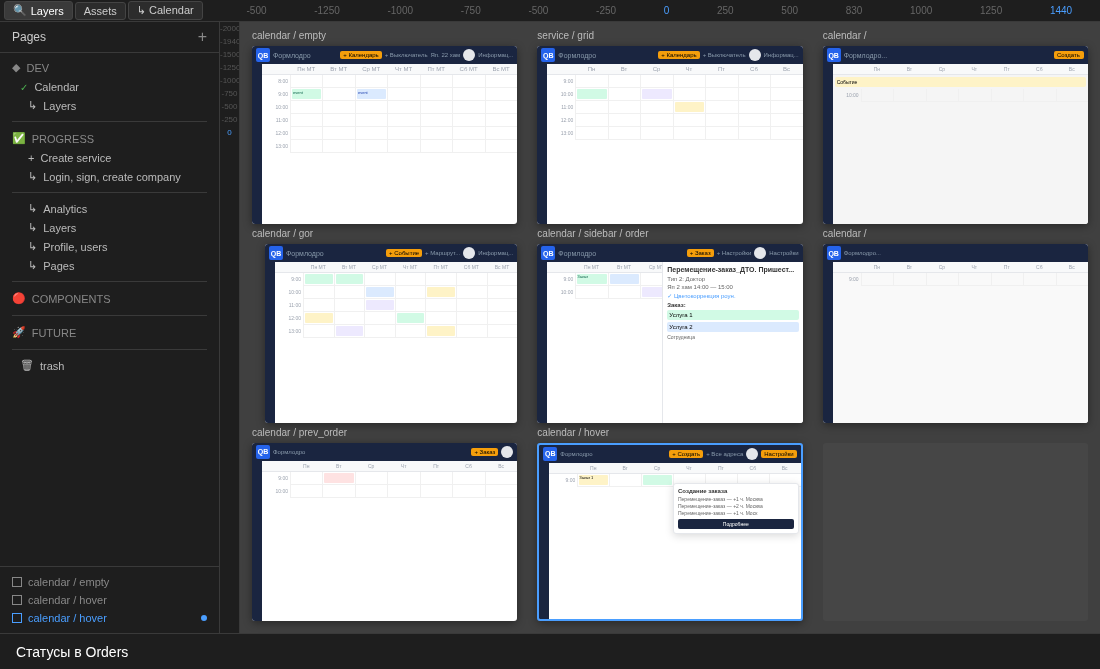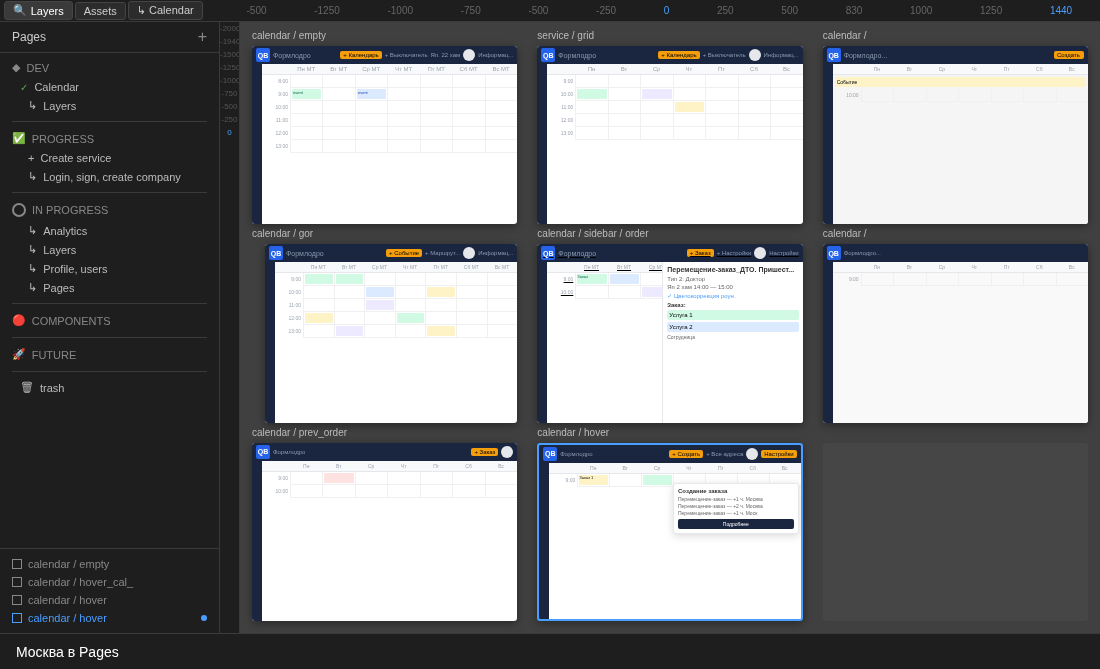--- a/index.html
+++ b/index.html
@@ -275,24 +275,20 @@
         <span>Create service</span>
       </div>
 
       <div class="sidebar-item indent">
         <span>↳</span>
         <span>Login, sign, create company</span>
       </div>
 
       <div class="separator"></div>
 
-      <div class="status-in-progress">
-        <span class="icon"></span>
-        <span>IN PROGRESS</span>
-      </div>
 
       <div class="sidebar-item indent">
         <span>↳</span>
         <span>Analytics</span>
       </div>
       <div class="sidebar-item indent">
         <span>↳</span>
         <span>Layers</span>
       </div>
       <div class="sidebar-item indent">
@@ -323,24 +319,20 @@
       <div class="sidebar-item">
         <span>🗑</span>
         <span>trash</span>
       </div>
     </div>
 
     <div class="sidebar-bottom">
       <div class="sidebar-frame-item">
         <span class="frame-icon"></span>
         <span>calendar / empty</span>
-      </div>
-      <div class="sidebar-frame-item">
-        <span class="frame-icon"></span>
-        <span>calendar / hover_cal_</span>
       </div>
       <div class="sidebar-frame-item">
         <span class="frame-icon"></span>
         <span>calendar / hover</span>
       </div>
       <div class="sidebar-frame-item highlighted">
         <span class="frame-icon"></span>
         <span>calendar / hover</span>
         <span style="margin-left:auto;width:6px;height:6px;background:#4a9eff;border-radius:50%"></span>
       </div>
@@ -678,21 +670,21 @@
                     <div style="position:absolute;inset:1px;background:#fef3c7;border-radius:1px;"></div>
                   </div>
                   <div style="border-left:1px solid #f0f0f0;border-bottom:1px solid #f0f0f0;height:13px;"></div>
                   <div style="border-left:1px solid #f0f0f0;border-bottom:1px solid #f0f0f0;height:13px;"></div>
                 </div>
               </div>
             </div>
           </div>
         </div>
 
-        <div style="position:relative;text-decoration:underline;">
+        <div style="position:relative;">
           <div style="position:absolute;top:-16px;left:0;color:#bbb;font-size:10px;">calendar / sidebar / order</div>
           <div style="background:#fff;height:100%;border-radius:3px;overflow:hidden;box-shadow:0 2px 8px rgba(0,0,0,0.4);display:flex;flex-direction:column;">
             <div style="background:#1a2540;height:18px;display:flex;align-items:center;padding:0 4px;gap:3px;flex-shrink:0;">
               <div style="width:14px;height:14px;background:#2563eb;border-radius:2px;display:flex;align-items:center;justify-content:center;color:#fff;font-size:7px;font-weight:bold;">QB</div>
               <div style="color:#8899aa;font-size:7px;flex:1;">Формлодро</div>
               <div style="background:#f59e0b;color:#000;font-size:6px;padding:1px 3px;border-radius:2px;">+ Заказ</div>
               <div style="color:#8899aa;font-size:6px;">+ Настройки</div>
               <div style="width:12px;height:12px;background:#e5e7eb;border-radius:50%;flex-shrink:0;"></div>
               <div style="color:#8899aa;font-size:6px;">Настройки</div>
             </div>
@@ -890,14 +882,14 @@
         <div style="position:relative;">
           <div style="background:#555;height:100%;border-radius:3px;opacity:0.3;"></div>
         </div>
 
       </div>
     </div>
   </div>
 </div>
 
 <div class="status-bar">
-  <span class="status-text">Москва в Pages</span>
+  <span class="status-text">Статусы в Orders</span>
 </div>
 
 </body></html>

